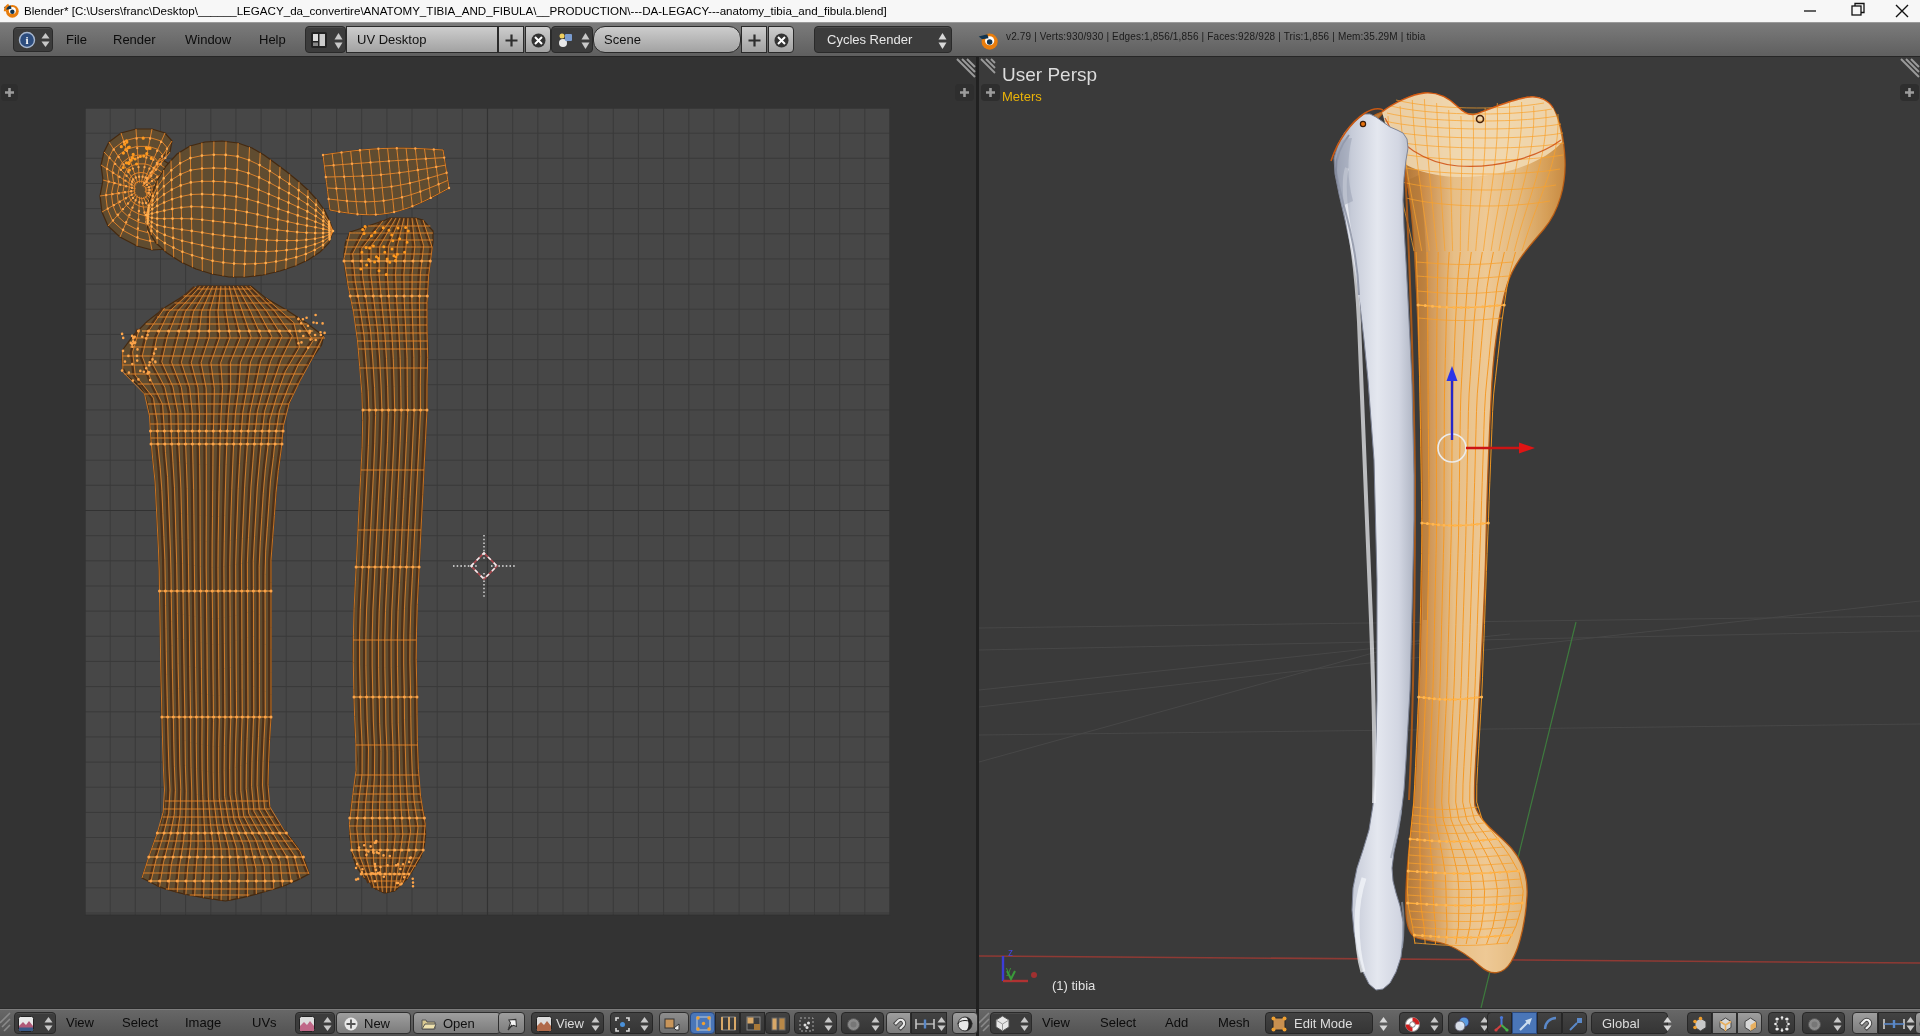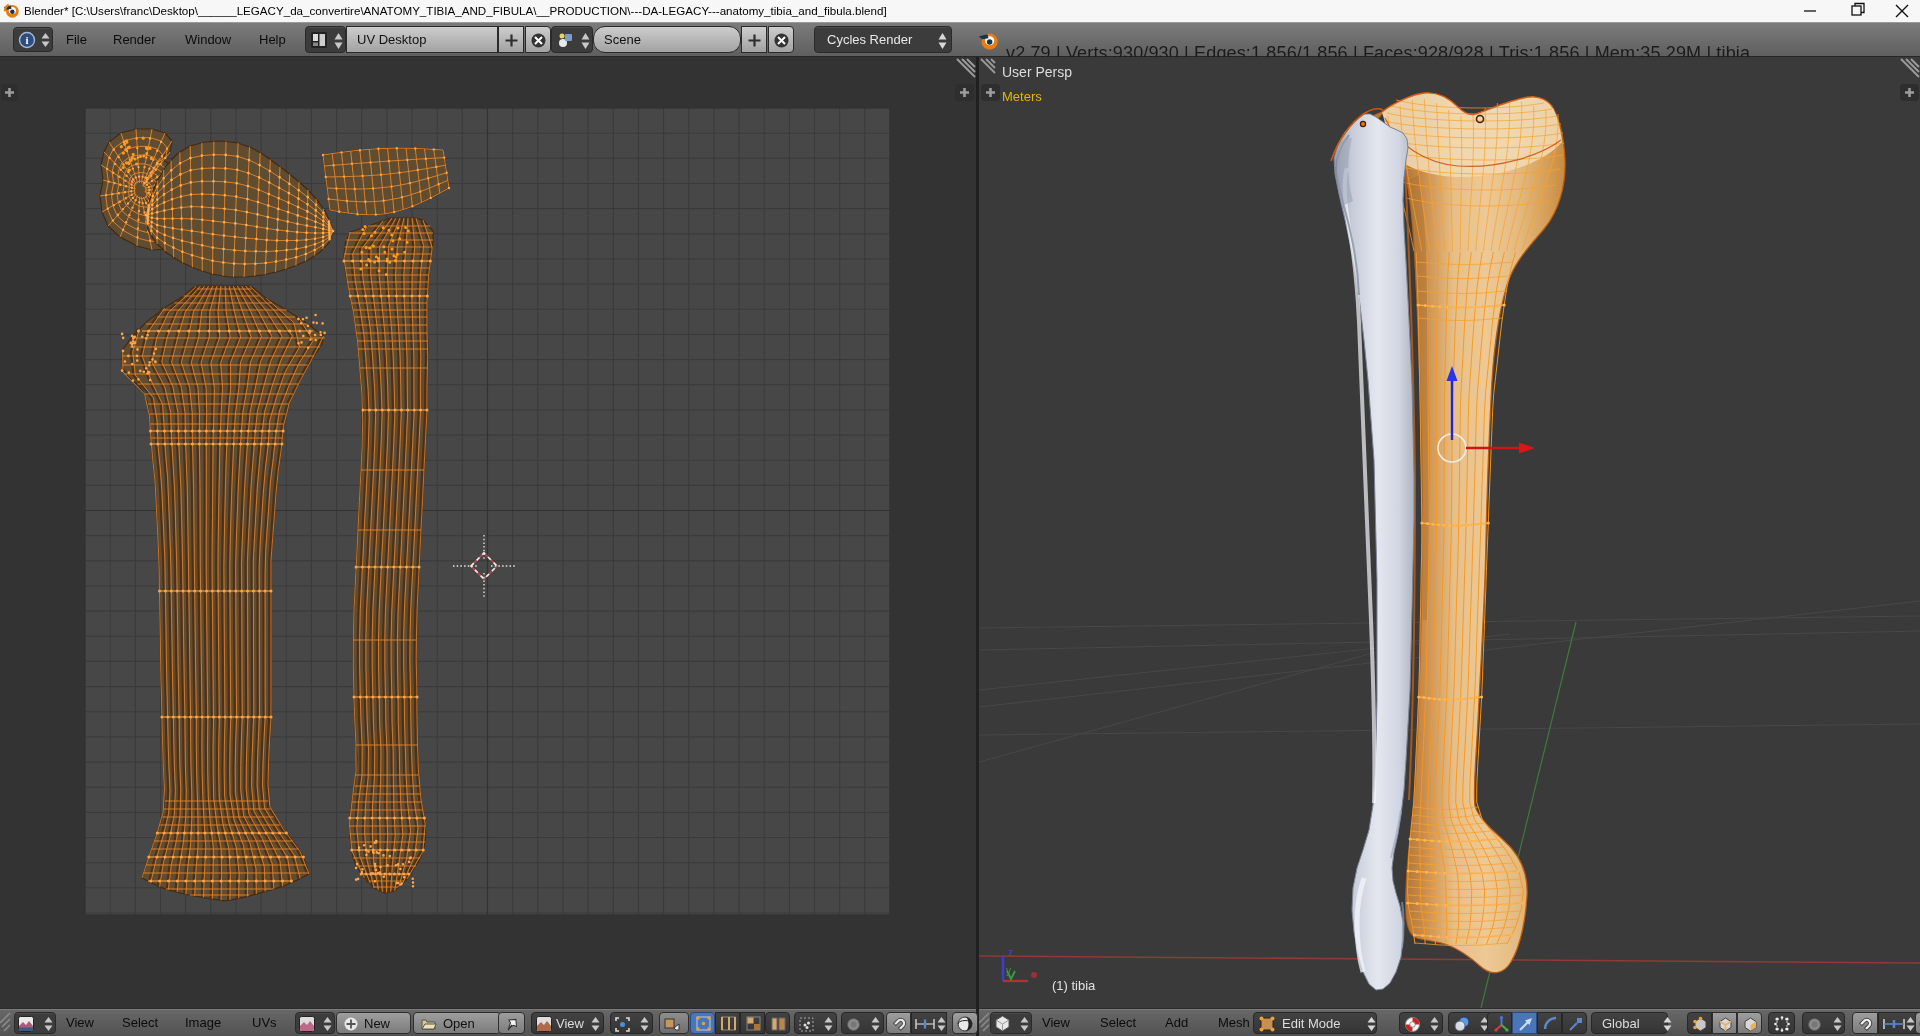--- a/index.html
+++ b/index.html
@@ -108,21 +108,21 @@
         <path d="M5.5,2 L9.5,8.5 L1.5,8.5Z" fill="#d8d8d8"></path>
         <path d="M5.5,18 L9.5,11.5 L1.5,11.5Z" fill="#d8d8d8"></path>
       </svg>
     </div>
 <svg class="abs" style="left:977px;top:6px" width="23" height="23" viewBox="0 0 20 20">
  <circle cx="11" cy="11" r="7" fill="#e87d0d"></circle>
       <circle cx="11" cy="10.2" r="4" fill="#fff"></circle>
       <circle cx="11" cy="11.3" r="2.4" fill="#11344f"></circle>
  <path d="M1.5,6.5 L9,4.5 L10,8 L4.5,9 Z" fill="#11344f"></path>
 </svg>
-<span style="position:absolute;left:1006px;top:20px;font-size:18px;letter-spacing:0.15px;color:#1b1b1b">v2.79 | Verts:930/930 | Edges:1,856/1,856 | Faces:928/928 | Tris:1,856 | Mem:35.29M | tibia</span>
+<span style="position:absolute;left:1006px;top:8px;font-size:10px;letter-spacing:0.15px;color:#1b1b1b">v2.79 | Verts:930/930 | Edges:1,856/1,856 | Faces:928/928 | Tris:1,856 | Mem:35.29M | tibia</span>
 </div>
 <div class="abs" id="uvbody"></div>
 <div class="abs" id="v3body"></div>
 <svg width="976" height="951" viewBox="0 57 976 951" style="position:absolute;left:0;top:57px">
     <rect x="85" y="108" width="805" height="807" fill="#474747"></rect>
     <path d="M85,108V915M110.2,108V915M135.3,108V915M160.5,108V915M185.6,108V915M210.8,108V915M235.9,108V915M261.1,108V915M286.2,108V915M311.4,108V915M336.6,108V915M361.7,108V915M386.9,108V915M412,108V915M437.2,108V915M462.3,108V915M487.5,108V915M512.7,108V915M537.8,108V915M563,108V915M588.1,108V915M613.3,108V915M638.4,108V915M663.6,108V915M688.8,108V915M713.9,108V915M739.1,108V915M764.2,108V915M789.4,108V915M814.5,108V915M839.7,108V915M864.8,108V915M890,108V915M85,108H890M85,133.2H890M85,158.3H890M85,183.5H890M85,208.6H890M85,233.8H890M85,258.9H890M85,284.1H890M85,309.2H890M85,334.4H890M85,359.6H890M85,384.7H890M85,409.9H890M85,435H890M85,460.2H890M85,485.3H890M85,510.5H890M85,535.7H890M85,560.8H890M85,586H890M85,611.1H890M85,636.3H890M85,661.4H890M85,686.6H890M85,711.8H890M85,736.9H890M85,762.1H890M85,787.2H890M85,812.4H890M85,837.5H890M85,862.7H890M85,887.8H890M85,913H890" stroke="#3a3a3a" stroke-width="1" fill="none"></path>
     <path d="M487.5,108V915M85,510.5H890" stroke="#323232" stroke-width="1.2" fill="none"></path>
     <rect x="85" y="108" width="805" height="807" fill="none" stroke="#303030" stroke-width="1"></rect>
     <path d="M122.6,350 133.1,335.7 147.2,321.4 165.7,307.1 188.2,292.9 197.9,286 200.7,286 203.5,286 206.3,286 209.1,286 211.9,286 214.6,286 217.4,286 220.2,286 223,286 225.8,286 228.6,286 231.4,286 234.1,286 236.9,286 239.7,286 242.5,286 245.3,286 248.1,286 250.9,286 265.3,297.7 287.3,310.5 306.8,323.2 323.6,336 321.5,345 315.4,353.9 309.2,362.9 304.3,371.9 300,380.8 295.2,389.8 291.1,398.8 287.5,407.7 284.9,416.7 283.5,425.7 282.8,434.6 282,443.6 280.8,452.6 279.6,461.5 278.3,470.5 277.1,479.5 276.4,488.4 275.7,497.4 275,506.4 274.4,515.3 273.7,524.3 273,533.3 272.3,542.2 271.7,551.2 271,560.2 271,569.1 271,578.1 271,587.1 271,596 271,605 271,614 271,622.9 271,631.9 271,640.9 271,649.8 271,658.8 271,667.8 271,676.7 271,685.7 271,694.7 271,703.6 271,712.6 270.7,721.6 270.2,730.5 269.6,739.5 269.1,748.5 268.8,757.4 268.5,766.4 268.2,775.4 268,784.3 268,793.3 268.6,802.3 271,811.2 276.2,820.2 283.3,829.2 290.5,838.1 297.3,847.1 302.8,856.1 306.2,865 309,874 303,877.1 297.1,880.1 291.1,882.8 285.1,885.5 279.2,887.4 273.2,889.2 267.2,891 261.3,892.6 255.3,894.3 249.4,895.9 243.4,897.4 237.4,898.6 231.5,899.8 225.5,901 219.5,900.1 213.6,899.2 207.6,898.3 201.6,897.3 195.7,896.2 189.7,895.1 183.8,894 177.8,892.4 171.8,890.7 165.9,889.1 159.9,886.9 153.9,884 148,881 142,878 144.8,869.2 147.6,860.4 150.7,851.6 153.8,842.8 157,834 160.1,825.2 162.5,816.4 163.9,807.6 164.9,798.8 164.5,790 164.1,781.2 163.6,772.4 163.2,763.6 162.9,754.8 162.7,746 162.4,737.2 162.2,728.4 162,719.6 161.8,710.8 161.6,702 161.3,693.2 161.1,684.4 160.9,675.6 160.8,666.8 160.6,658 160.5,649.2 160.3,640.4 160.2,631.6 160,622.8 159.9,614 159.8,605.2 159.6,596.4 159.5,587.6 159.3,578.8 159.2,570 159,561.2 158.6,552.4 158.2,543.6 157.7,534.8 157.3,526 156.9,517.2 156.4,508.4 156,499.6 155.5,490.8 155.1,482 154.2,473.2 153.3,464.4 152.3,455.6 151.3,446.8 150.8,438 150.4,429.2 150,420.4 148.9,411.6 147.3,402.8 144.6,394 138.6,385.2 127.9,376.4 122.6,367.6 122.1,358.8Z" fill="#604c30" stroke="#45290f" stroke-width="1.2"></path>
     <path d="M137.7,328.9 130.9,352 133.5,375.1 151.7,398.1 155.3,421.2 156.1,444.2 158.4,467.3 160.1,490.4 161.1,513.4 162.1,536.5 163.1,559.5 163.5,582.6 163.8,605.7 164.2,628.7 164.5,651.8 164.9,674.8 165.4,697.9 165.9,721 166.4,744 167.1,767.1 168.2,790.1 166.9,813.2 161.3,836.3 154.4,859.3 149,882.4M162.9,307.9 146.2,332 140.5,356.1 149.2,380.3 160.8,404.4 162.5,428.5 163.7,452.6 165.8,476.7 166.8,500.9 167.7,525 168.6,549.1 169.2,573.2 169.5,597.3 169.9,621.5 170.3,645.6 170.6,669.7 171.1,693.8 171.6,717.9 172,742.1 172.6,766.2 173.6,790.3 172.5,814.4 167.8,838.5 161.7,862.7 157.8,886.8M194.3,286.8 166.9,312 155.2,337.1 150.1,362.2 163.1,387.3 168.9,412.4 169.7,437.6 171.2,462.7 172.7,487.8 173.5,512.9 174.2,538.1 174.9,563.2 175.3,588.3 175.6,613.4 176,638.5 176.3,663.7 176.8,688.8 177.3,713.9 177.6,739 178,764.1 179,789.3 178.3,814.4 174.8,839.5 169.6,864.6 166.6,889.7M198.6,286 175.7,311.3 165.7,336.5 160,361.8 171.2,387 176.1,412.3 176.7,437.5 177.9,462.8 179.1,488.1 179.7,513.3 180.3,538.6 180.8,563.8 181.2,589.1 181.5,614.3 181.8,639.6 182.2,664.9 182.6,690.1 183.1,715.4 183.3,740.6 183.6,765.9 184.5,791.1 184,816.4 181.7,841.7 177.6,866.9 175.4,892.2M202.7,286 183.7,311.4 176.2,336.7 169.8,362.1 179.6,387.4 183.3,412.8 183.6,438.1 184.6,463.5 185.5,488.8 185.9,514.2 186.3,539.5 186.7,564.9 187,590.2 187.4,615.6 187.7,640.9 188,666.3 188.4,691.6 188.8,717 188.9,742.3 189.2,767.7 190,793 190,818.4 188.9,843.7 185.8,869.1 184.1,894.4M206.8,286 191.8,311.4 186.6,336.8 179.6,362.3 187.9,387.7 190.5,413.1 190.6,438.5 191.2,463.9 191.8,489.3 192.1,514.8 192.4,540.2 192.6,565.6 192.9,591 193.2,616.4 193.5,641.8 193.8,667.3 194.2,692.7 194.6,718.1 194.5,743.5 194.8,768.9 195.5,794.4 196.2,819.8 196.3,845.2 194.2,870.6 192.9,896M210.9,286 199.9,311.5 197,337 189.5,362.5 196.2,387.9 197.7,413.4 197.5,438.9 197.9,464.4 198.2,489.9 198.3,515.4 198.4,540.9 198.5,566.3 198.8,591.8 199.1,617.3 199.3,642.8 199.6,668.3 199.9,693.8 200.3,719.2 200.1,744.7 200.3,770.2 201,795.7 202.3,821.2 203.9,846.7 202.7,872.2 201.7,897.6M215,286 208.1,311.5 207.5,337.1 199.3,362.6 204.4,388.2 204.9,413.7 204.4,439.3 204.5,464.8 204.5,490.3 204.5,515.9 204.4,541.4 204.4,567 204.7,592.5 204.9,618.1 205.2,643.6 205.4,669.1 205.7,694.7 206,720.2 205.7,745.8 205.9,771.3 206.5,796.9 208.5,822.4 211.6,847.9 211.3,873.5 210.5,899M219.1,286 216.2,311.6 218,337.2 209.1,362.8 212.6,388.4 212.1,414 211.3,439.6 211.1,465.2 210.9,490.8 210.7,516.4 210.4,542 210.3,567.6 210.5,593.2 210.8,618.8 211,644.4 211.2,670 211.5,695.6 211.7,721.2 211.3,746.8 211.4,772.4 211.9,798 214.9,823.5 219.4,849.1 219.8,874.7 219.3,900.3M223.3,286 224.4,311.6 228.4,337.2 218.9,362.8 220.8,388.4 219.3,413.9 218.3,439.5 217.7,465.1 217.2,490.7 216.8,516.3 216.4,541.9 216.2,567.5 216.4,593.1 216.6,618.6 216.8,644.2 217,669.8 217.3,695.4 217.5,721 216.9,746.6 216.9,772.2 217.4,797.8 221,823.4 227.1,848.9 228.6,874.5 228.1,900.1M227.4,286 232.6,311.5 238.9,337 228.8,362.5 228.9,388.1 226.5,413.6 225.2,439.1 224.3,464.6 223.6,490.1 223,515.6 222.5,541.2 222.1,566.7 222.3,592.2 222.4,617.7 222.6,643.2 222.8,668.7 223,694.2 223.2,719.8 222.6,745.3 222.4,770.8 222.8,796.3 226.8,821.8 234.5,847.3 237.4,872.9 236.9,898.4M231.5,286 240.7,311.4 249.3,336.9 238.8,362.3 237.1,387.7 233.7,413.2 232.1,438.6 231,464.1 230,489.5 229.2,514.9 228.5,540.4 228,565.8 228.1,591.2 228.3,616.7 228.4,642.1 228.6,667.5 228.8,693 229,718.4 228.2,743.8 227.9,769.3 228.2,794.7 232.3,820.2 241.7,845.6 245.9,871 245.7,896.5M235.6,286 248.8,311.3 259.6,336.7 248.8,362 245.4,387.3 241,412.7 239.1,438 237.7,463.3 236.4,488.7 235.5,514 234.6,539.3 233.9,564.7 234,590 234.1,615.4 234.3,640.7 234.4,666 234.6,691.4 234.8,716.7 233.9,742 233.4,767.4 233.6,792.7 237.2,818 248.3,843.4 254.2,868.7 254.5,894M239.7,286 256.8,311.2 270,336.5 258.8,361.7 253.7,386.9 248.3,412.2 246.1,437.4 244.4,462.6 242.8,487.9 241.7,513.1 240.6,538.3 239.7,563.6 239.9,588.8 240,614 240.1,639.3 240.2,664.5 240.3,689.7 240.5,715 239.6,740.2 239,765.4 239,790.7 241.9,815.9 254.7,841.1 262.5,866.4 263.3,891.6M243.8,286 264.8,311.1 280.3,336.3 268.9,361.4 262,386.5 255.6,411.6 253,436.8 251.1,461.9 249.2,487 248,512.1 246.7,537.3 245.6,562.4 245.7,587.5 245.8,612.6 245.9,637.8 246,662.9 246.1,688 246.2,713.1 245.3,738.3 244.6,763.4 244.4,788.5 247,813.6 260.6,838.8 270.5,863.9 272,889M247.9,286 272.8,311 290.6,336 278.9,361 270.4,386.1 263,411.1 260,436.1 257.8,461.1 255.6,486.1 254.2,511.1 252.8,536.2 251.5,561.2 251.6,586.2 251.7,611.2 251.7,636.2 251.8,661.2 251.9,686.3 252,711.3 251.1,736.3 250.2,761.3 249.8,786.3 252.2,811.3 266.3,836.4 278.3,861.4 280.8,886.4M264.5,298.4 292.1,322.7 297.7,347.1 283.6,371.4 275.1,395.8 268.1,420.1 266.4,444.5 263.6,468.8 261.5,493.2 260,517.5 258.5,541.8 257.4,566.2 257.5,590.5 257.5,614.9 257.5,639.2 257.6,663.6 257.6,687.9 257.7,712.2 256.7,736.6 255.7,760.9 255.3,785.3 257.5,809.6 271.7,834 285.9,858.3 289.6,882.6M296.5,317.2 311.4,340.6 296.8,364 286.5,387.4 277.6,410.8 274.1,434.1 271.6,457.5 268.7,480.9 267.1,504.3 265.5,527.7 263.9,551.1 263.3,574.5 263.3,597.9 263.4,621.2 263.4,644.6 263.4,668 263.4,691.4 263.5,714.8 262.3,738.2 261.3,761.6 260.7,785 262.8,808.3 276.9,831.7 292.4,855.1 298.4,878.5M321.8,336 310.5,358.4 298.2,380.8 287.4,403.2 281.7,425.7 279.6,448.1 276.5,470.5 274.2,492.9 272.6,515.3 270.9,537.8 269.2,560.2 269.2,582.6 269.2,605 269.2,627.4 269.2,649.8 269.2,672.2 269.2,694.7 269.2,717.1 267.8,739.5 266.8,761.9 266.2,784.3 268,806.8 281.5,829.2 298.3,851.6 307.2,874" fill="none" stroke="#4e3018" stroke-width="2.2"></path>
@@ -229,21 +229,21 @@
     <rect x="0" y="0" width="19" height="17" rx="4" fill="#2e2e2e"></rect>
     <path d="M9.5,4V13M5,8.5H14" stroke="#9c9c9c" stroke-width="2.6"></path>
   </svg>
 <svg class="abs" style="left:1898px;top:58px" width="22" height="23">
     <path d="M3,1L21,19M8,1L21,14M13,1L21,9" stroke="#9a9a9a" stroke-width="2"></path>
   </svg>
 <svg class="abs" style="left:1900px;top:84px" width="19" height="17">
     <rect x="0" y="0" width="19" height="17" rx="4" fill="#2e2e2e"></rect>
     <path d="M9.5,4V13M5,8.5H14" stroke="#9c9c9c" stroke-width="2.6"></path>
   </svg>
-<div class="txt" style="left:1002px;top:64px;font-size:14px;color:#dcdcdc">User Persp</div>
+<div class="txt" style="left:1002px;top:64px;font-size:19px;color:#dcdcdc">User Persp</div>
 <div class="txt" style="left:1002px;top:89px;font-size:13px;color:#eab308">Meters</div>
 <div class="txt" style="left:1052px;top:978px;font-size:13px;color:#e2e2e2">(1) tibia</div>
 <div class="abs hdr" id="uvhdr">
 <svg class="abs" style="left:0px;top:2px" width="12" height="24">
       <path d="M10,2L0,12M10,8L2,16M10,14L4,20" stroke="#8a8a8a" stroke-width="1.6"></path>
     </svg>
 <div class="dark" style="left:14px;top:3px;width:42px;height:22px">
  <svg style="position:absolute;left:3px;top:3px" width="16" height="16">
         <rect x="0.5" y="0.5" width="15" height="15" rx="2" fill="#e8e8e8" stroke="#222"></rect>
         <path d="M1,10 L5,6 L8,9 L11,5 L15,10 L15,15 L1,15Z" fill="#b05a78"></path>
@@ -401,21 +401,21 @@
       </svg>
  <svg style="position:absolute;left:28px;top:2px" width="11" height="18">
         <path d="M5.5,2 L9.5,7.5 L1.5,7.5Z" fill="#c8c8c8"></path>
         <path d="M5.5,16 L9.5,10.5 L1.5,10.5Z" fill="#c8c8c8"></path>
       </svg>
 </div>
 <span class="menu" style="left:63px;top:6px">View</span>
 <span class="menu" style="left:121px;top:6px">Select</span>
 <span class="menu" style="left:186px;top:6px">Add</span>
 <span class="menu" style="left:239px;top:6px">Mesh</span>
-<div class="dbtn" style="left:274px;width:124px">
+<div class="dbtn" style="left:286px;width:108px">
       <svg style="position:absolute;left:5px;top:3px" width="16" height="16">
         <rect x="2" y="2" width="12" height="12" fill="#c89050" stroke="#222"></rect>
         <circle cx="2.5" cy="2.5" r="2" fill="#f0a030"></circle>
         <circle cx="13.5" cy="2.5" r="2" fill="#f0a030"></circle>
         <circle cx="2.5" cy="13.5" r="2" fill="#f0a030"></circle>
         <circle cx="13.5" cy="13.5" r="2" fill="#f0a030"></circle>
       </svg>
       <span style="position:absolute;left:28px;top:3px">Edit Mode</span>
       <svg style="position:absolute;left:112px;top:2px" width="11" height="18">
         <path d="M5.5,2 L9.5,7.5 L1.5,7.5Z" fill="#d8d8d8"></path>

